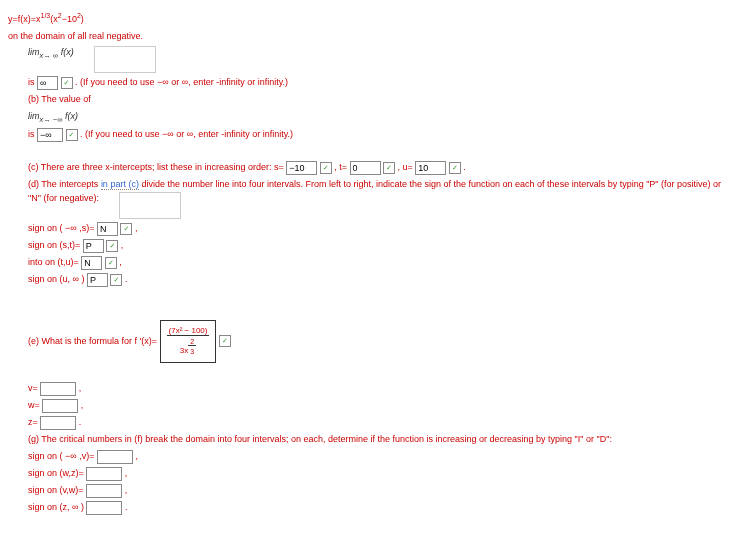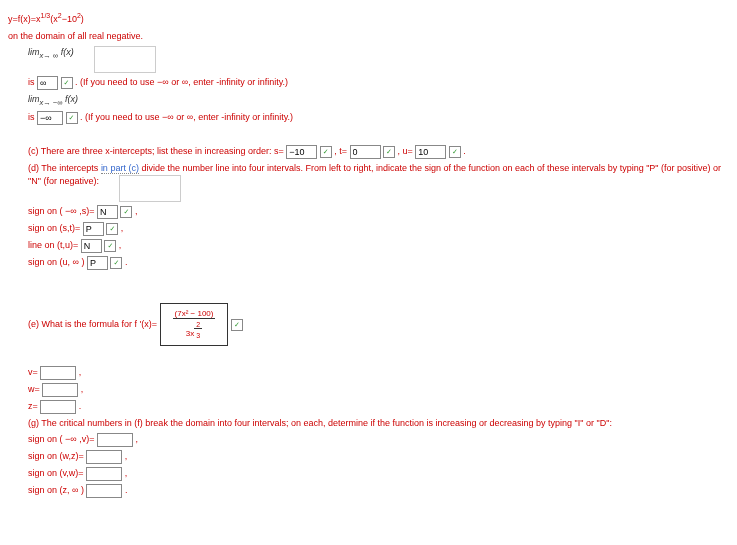--- a/index.html
+++ b/index.html
@@ -4,46 +4,47 @@
 <style>
 body{font-family:Arial,sans-serif;font-size:9px;color:#333;margin:8px;line-height:1.5}
 .fn{color:#c00}
 .inp{border:1px solid #888;height:12px;font-size:9px;padding:0 2px;vertical-align:middle}
 .w15{width:15px}.w20{width:20px}.w25{width:25px}.w30{width:30px}
 .chk{display:inline-block;width:10px;height:10px;border:1px solid #888;vertical-align:middle;font-size:7px;text-align:center;line-height:10px;color:#393}
 .row{margin:3px 0}
 .ind{margin-left:20px}
 .frac{display:inline-block;vertical-align:middle;text-align:center;font-size:8px}
 .fnum{border-bottom:1px solid #333;padding:0 2px}
-.fbox{display:inline-block;border:1px solid #333;padding:4px 12px;vertical-align:middle;font-size:9px}
+.fbox{display:inline-block;border:1px solid #333;padding:4px 6px;vertical-align:middle;font-size:9px}
 .dot{border-bottom:1px dotted #888}
 a{color:#36c;}
 sup{font-size:7px}
 .sm{display:inline-block;width:60px;height:25px;border:1px solid #ccc;font-size:6px;vertical-align:top;margin-left:20px}
 </style>
 </head>
 <body>
 
 <div class="row fn">y=f(x)=x<sup>1/3</sup>(x<sup>2</sup>−10<sup>2</sup>)</div>
 <div class="row fn">on the domain of all real negative.</div>
 
 <div class="ind">
 <div class="row"><i>lim<sub>x→ ∞</sub> f(x)</i><span class="sm"></span></div>
 <div class="row"><span class="fn">is</span> <input class="inp w15" value="∞" style=""> <span class="chk">✓</span> <span class="fn">. (If you need to use −∞ or ∞, enter -infinity or infinity.)</span></div>
 
+<div class="row fn">(b) The value of</div>
 <div class="row"><i>lim<sub>x→ −∞</sub> f(x)</i></div>
 <div class="row"><span class="fn">is</span> <input class="inp w20" value="−∞" style=""> <span class="chk">✓</span> <span class="fn">. (If you need to use −∞ or ∞, enter -infinity or infinity.)</span></div>
 
 <br>
 <div class="row fn"><span>(c) There are three x-intercepts; list these in increasing order: s=</span> <input class="inp w25" value="−10" style=""> <span class="chk">✓</span> <span>, t=</span> <input class="inp w25" value="0" style=""> <span class="chk">✓</span> <span>, u=</span> <input class="inp w25" value="10" style=""> <span class="chk">✓</span> .</div>
 
 <div class="row fn"><span>(d) The intercepts <a class="dot">in part (c)</a> divide the number line into four intervals. From left to right, indicate the sign of the function on each of these intervals by typing "P" (for positive) or "N" (for negative):</span><span class="sm"></span></div>
 <div class="row fn"><span>sign on ( −∞ ,s)=</span> <input class="inp w15" value="N" style=""> <span class="chk">✓</span> ,</div>
 <div class="row fn"><span>sign on (s,t)=</span> <input class="inp w15" value="P" style=""> <span class="chk">✓</span> ,</div>
-<div class="row fn"><span>line on (t,u)=</span> <input class="inp w15" value="N" style=""> <span class="chk">✓</span> ,</div>
+<div class="row fn"><span>into on (t,u)=</span> <input class="inp w15" value="N" style=""> <span class="chk">✓</span> ,</div>
 <div class="row fn"><span>sign on (u, ∞ )</span> <input class="inp w15" value="P" style=""> <span class="chk">✓</span> .</div>
 
 <br><br>
 <div class="row fn"><span>(e) What is the formula for f '(x)=</span>
 <span class="fbox"><span class="frac"><span class="fnum">(7x² − 100)</span><br><span>3x<sup><span class="frac" style="font-size:7px"><span class="fnum">2</span><br>3</span></sup></span></span></span> <span class="chk">✓</span></div>
 
 <br>
 <div class="row fn"><span>v=</span> <input class="inp w30" style=""> ,</div>
 <div class="row fn"><span>w=</span> <input class="inp w30" style=""> ,</div>
 <div class="row fn"><span>z=</span> <input class="inp w30" style=""> .</div>

